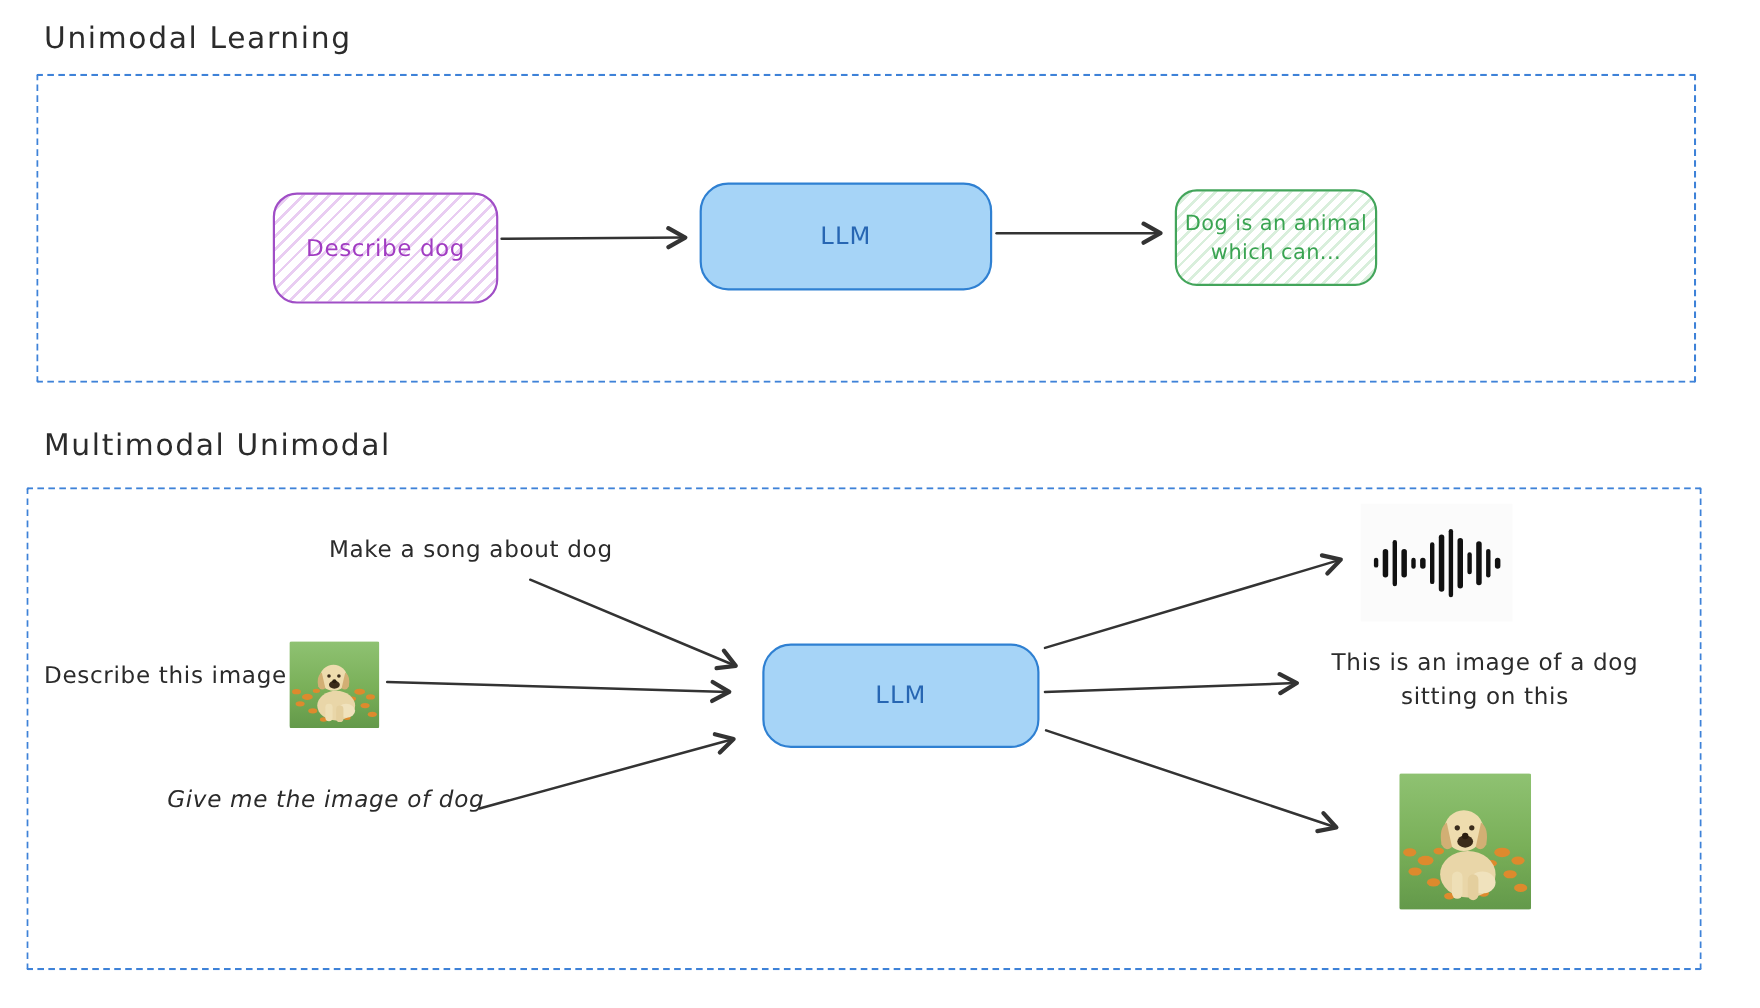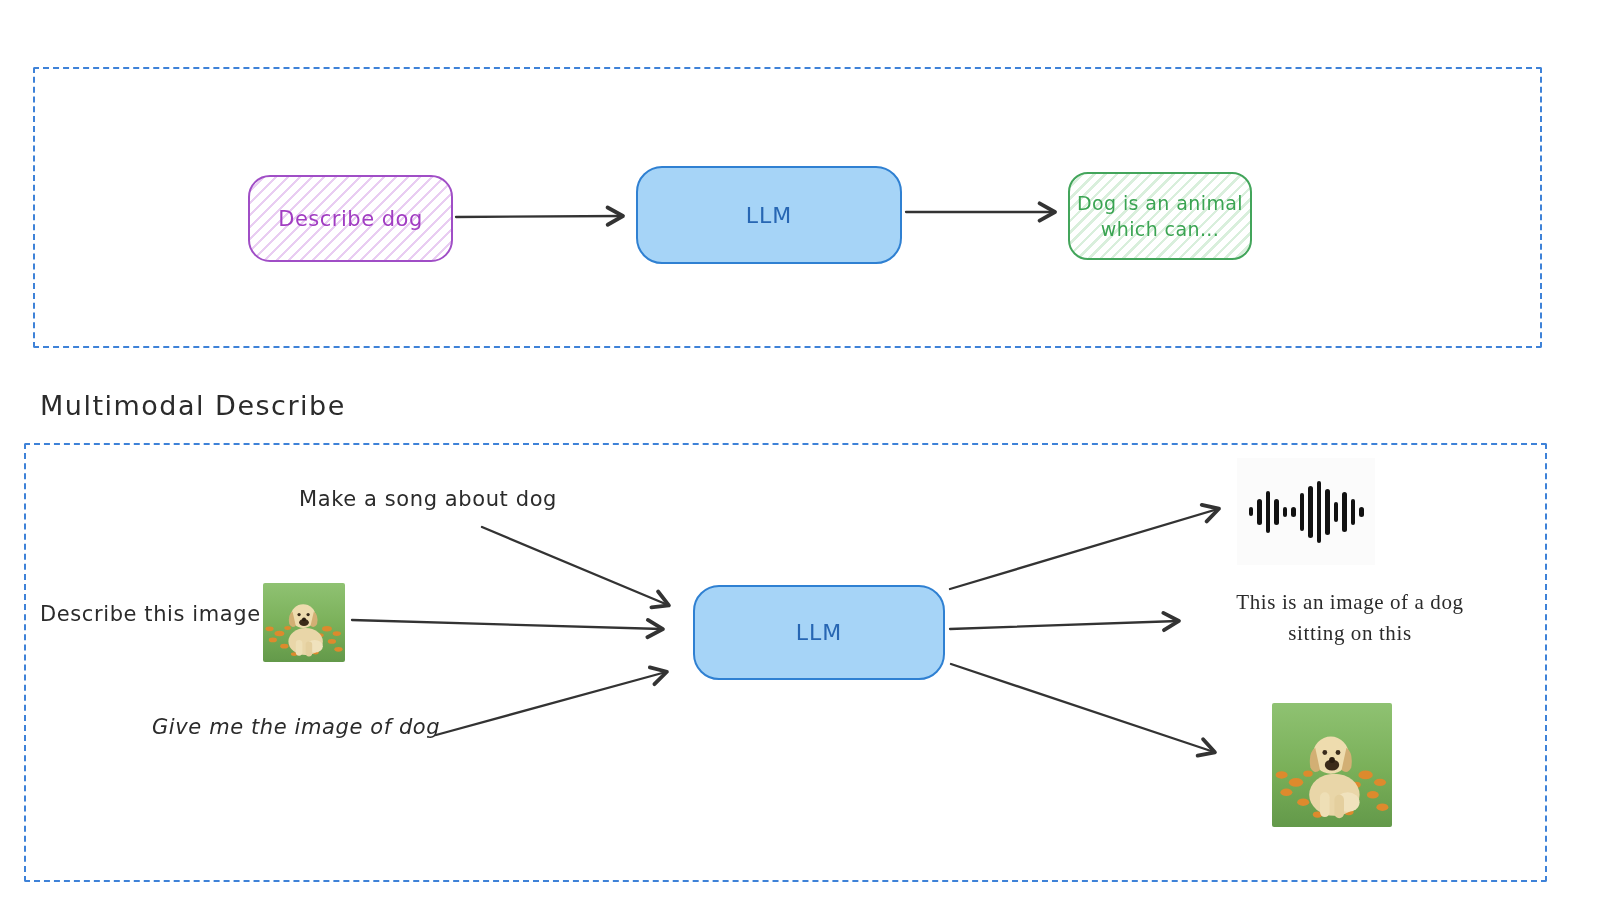--- a/index.html
+++ b/index.html
@@ -70,21 +70,20 @@
     position: absolute;
     color: var(--ink, #2b2b2b);
     font-size: 21px;
     letter-spacing: 0.6px;
     white-space: nowrap;
   }
   .hand-text-center {
     text-align: center;
     white-space: normal;
     line-height: 31px;
-    font-family: Liberation Serif, serif;
   }
   .photo {
     position: absolute;
     overflow: hidden;
     border-radius: 2px;
   }
   .photo svg { display: block; width: 100%; height: 100%; }
   #arrow-layer {
     position: absolute;
     left: 0; top: 0;
@@ -102,39 +101,40 @@
     width: 4.5px;
     border-radius: 3px;
     background: var(--wave, #111111);
   }
 </style>
 </head>
 <body>
 
 <div id="canvas">
 
+  <div class="section-title" style="left:40px; top:20px;">Unimodal Learning</div>
 
   <div class="dashed-frame" style="left:33px; top:67px; width:1505px; height:277px;"></div>
 
-  <div class="node node-purple" style="left:248px; top:175px; width:205px; height:87px;">
+  <div class="node node-purple" style="left:248px; top:175px; width:205px; height:101px;">
     <span>Describe dog</span>
   </div>
 
   <div class="node node-blue" style="left:636px; top:166px; width:266px; height:98px;">
     <span>LLM</span>
   </div>
 
   <div class="node node-green" style="left:1068px; top:172px; width:184px; height:88px;">
     <span>
       <span>Dog is an animal</span><br>
       <span>which can...</span>
     </span>
   </div>
 
-  <div class="section-title" style="left:40px; top:390px;">Multimodal Describe</div>
+  <div class="section-title" style="left:40px; top:390px;">Multimodal Unimodal</div>
 
   <div class="dashed-frame" style="left:24px; top:443px; width:1519px; height:435px;"></div>
 
   <div class="hand-text" style="left:299px; top:487px;">Make a song about dog</div>
 
   <div class="hand-text" style="left:40px; top:602px;">Describe this image</div>
 
   <div class="photo" style="left:263px; top:583px; width:82px; height:79px;">
     <svg viewBox="0 0 100 100" preserveAspectRatio="none">
       <defs>

